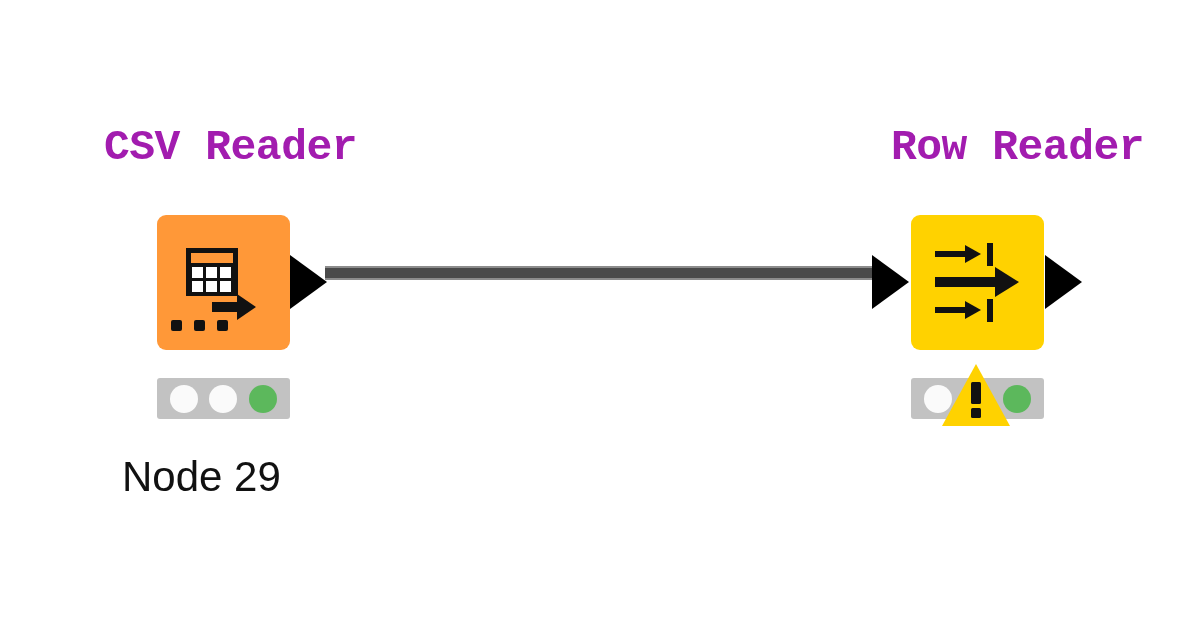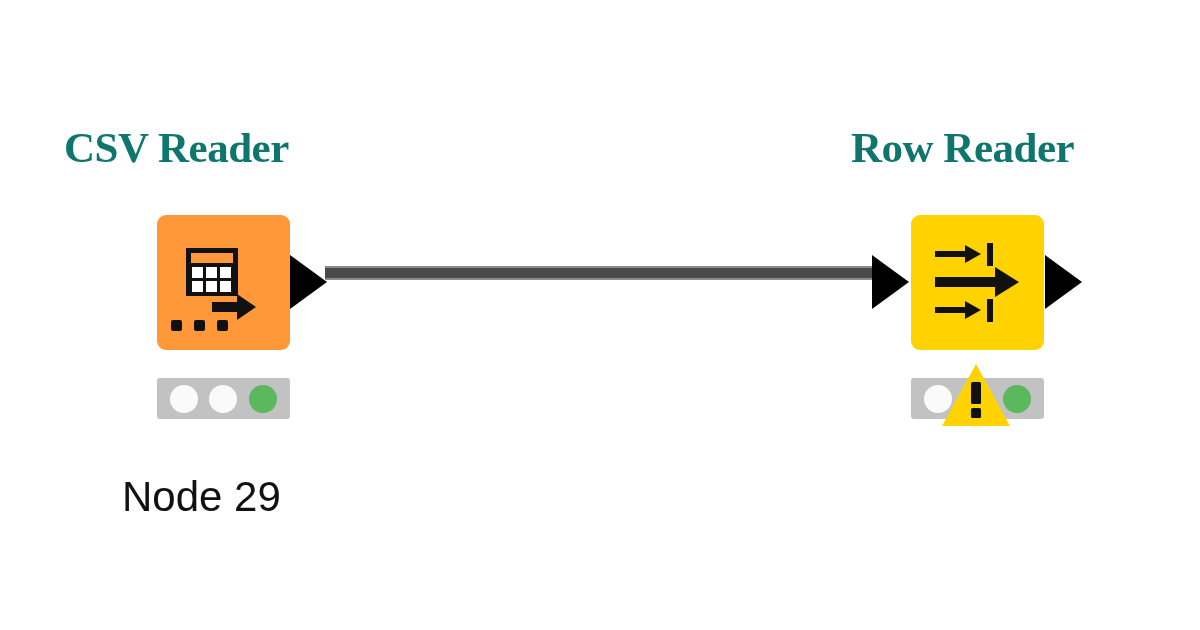--- a/index.html
+++ b/index.html
@@ -18,42 +18,43 @@
 
   .canvas {
     position: absolute;
     inset: 0;
     background: #ffffff;
   }
 
   
   .node-title {
     position: absolute;
-    font-family: Liberation Serif, serif;
+    font-family: Liberation Mono, monospace;
     font-weight: bold;
     font-size: 43px;
     line-height: 1;
-    color: #0f766e;
+    color: #a21caf;
     white-space: nowrap;
     letter-spacing: -0.5px;
+    margin-left: 40px;
   }
   #title-csv-reader { left: 64px; top: 126px; }
   #title-row-filter { left: 851px; top: 126px; }
 
   
   .node-label {
     position: absolute;
     font-family: "Liberation Sans", sans-serif;
     font-weight: normal;
     font-size: 42px;
     line-height: 1;
     color: #111111;
     white-space: nowrap;
   }
-  #label-node-29 { left: 122px; top: 476px; }
+  #label-node-29 { left: 122px; top: 456px; }
 
   
   .node-box {
     position: absolute;
     width: 133px;
     height: 135px;
     border-radius: 9px;
   }
   #node-csv-reader-body {
     left: 157px;

